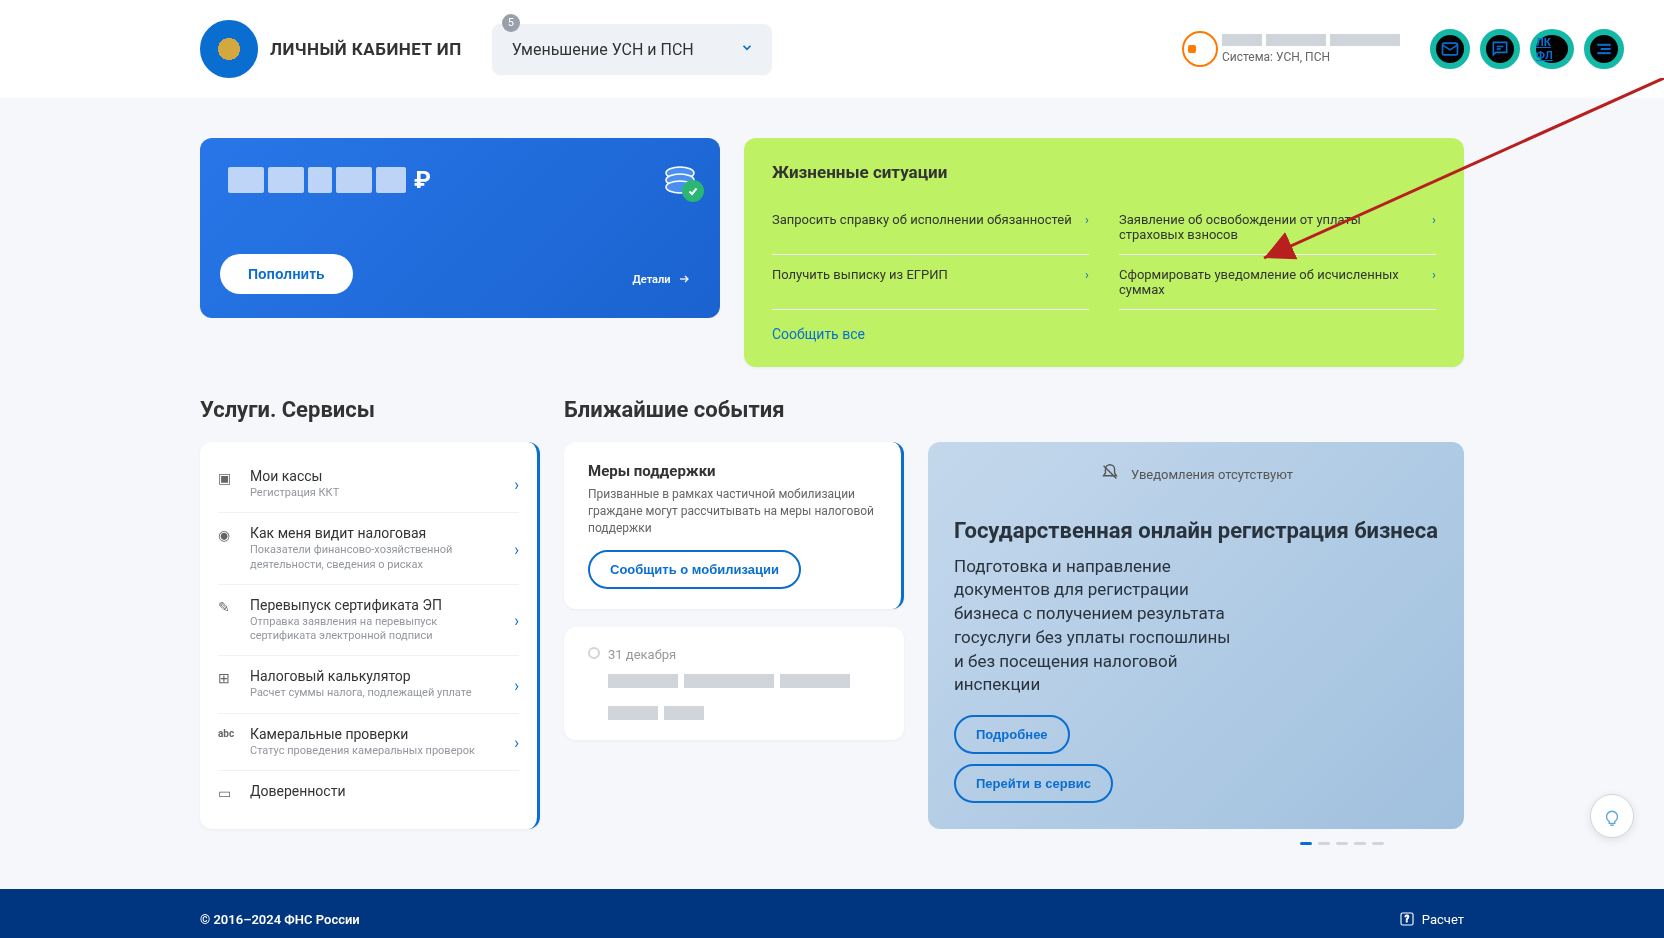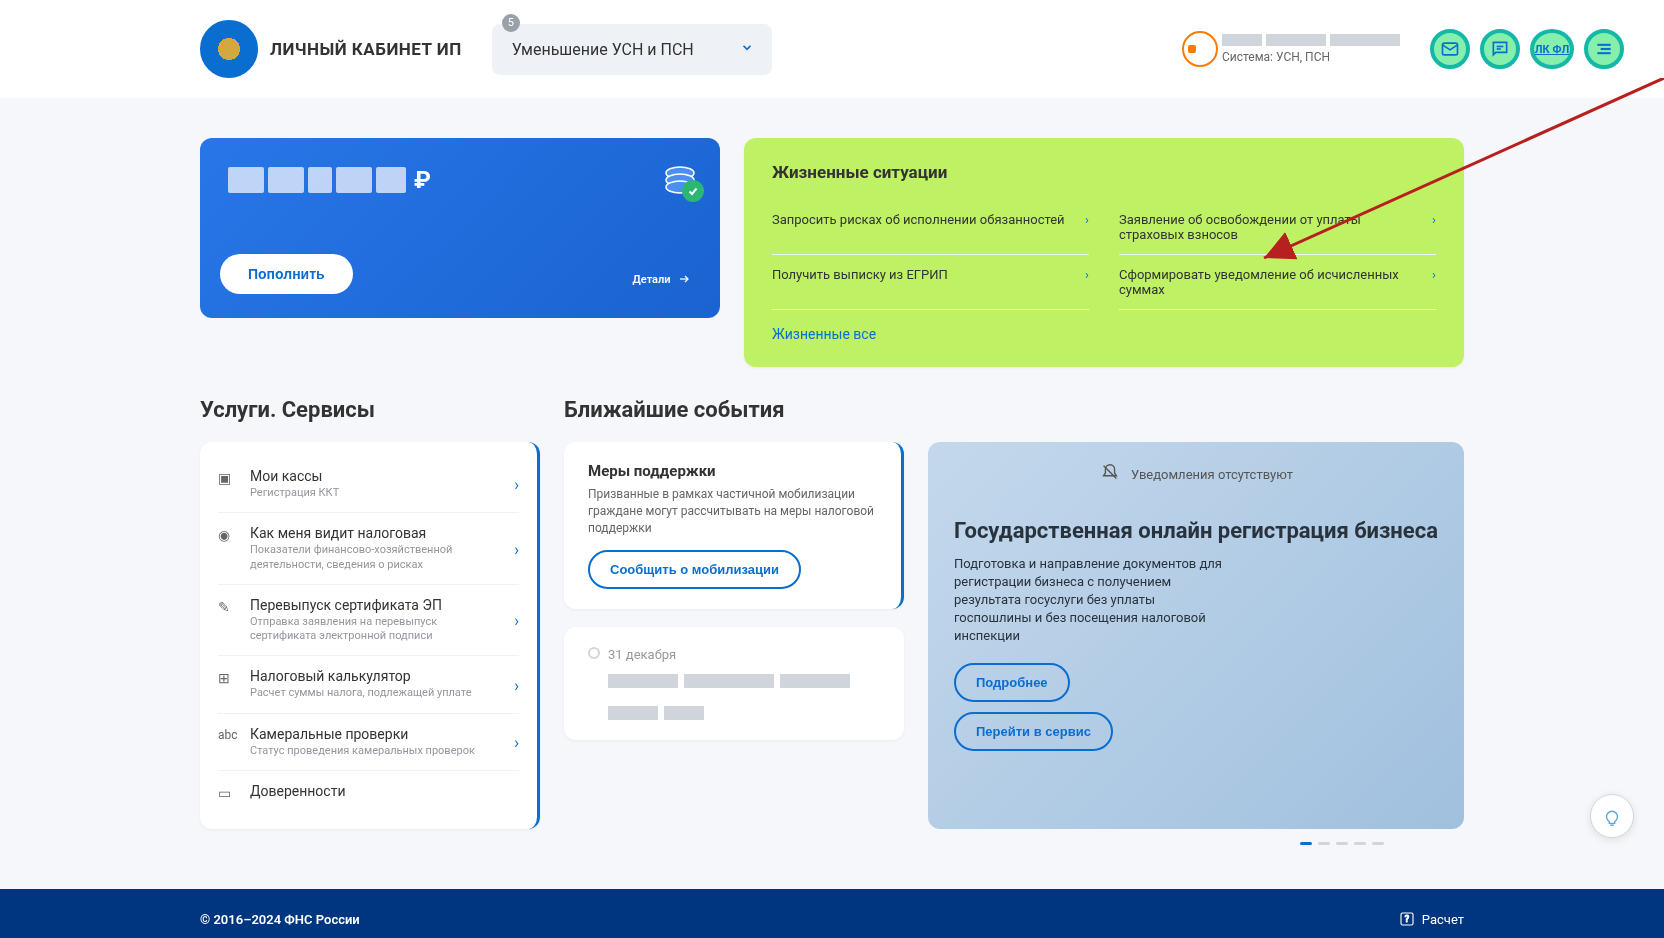--- a/index.html
+++ b/index.html
@@ -49,23 +49,23 @@
   color: #0a6ed1;
 }
 .user-area { display: flex; align-items: center; gap: 4px; margin-left: auto; }
 .user-badge { width: 36px; height: 36px; border: 2px solid #ff7a00; border-radius: 50%; position: relative; }
 .user-badge::after { content: ""; position: absolute; left: 4px; top: 50%; width: 8px; height: 8px; background: #ff7a00; border-radius: 2px; transform: translateY(-50%); }
 .user-text { font-size: 12px; color: #666; }
 .blur-bar { display: flex; gap: 4px; margin-bottom: 4px; }
 .blur-block { background: #d0d5dc; height: 12px; }
 .header-icons { display: flex; gap: 10px; align-items: center; }
 .icon-btn {
-  width: 40px; height: 40px; border: 4px solid #14b8a6; border-radius: 50%;
+  width: 40px; height: 40px; border: 6px solid #14b8a6; border-radius: 50%;
   display: flex; align-items: center; justify-content: center; cursor: pointer;
-  color: #0a6ed1; background: #86efac; text-decoration: underline;
+  color: #0a6ed1; background: #000000; text-decoration: underline;
 }
 .icon-btn.text { font-size: 11px; font-weight: 700; width: 44px; }
 .main { padding: 40px 200px 60px 200px; position: relative; }
 .top-cards { display: flex; gap: 24px; margin-bottom: 30px; }
 .balance-card {
   flex: 0 0 520px; height: 180px;
   background: linear-gradient(135deg, #2876e8, #1a63d0);
   border-radius: 12px; color: #fff; padding: 28px;
   position: relative;
 }
@@ -131,21 +131,21 @@
 .date-card { background: #fff; border-radius: 12px; padding: 20px 24px; box-shadow: 0 1px 3px rgba(0,0,0,0.05); position: relative; }
 .date-text { color: #999; font-size: 13px; margin-bottom: 12px; margin-left: 20px; }
 .date-card::before { content: ""; position: absolute; left: 24px; top: 20px; width: 8px; height: 8px; border: 2px solid #d0d5dc; border-radius: 50%; }
 .date-blur { display: flex; gap: 6px; flex-wrap: wrap; margin-left: 20px; }
 .notif-card {
   flex: 1; background: linear-gradient(135deg, #c4d8ec, #a0c0de);
   border-radius: 12px; padding: 20px 26px; position: relative; color: #29333d;
 }
 .notif-top { display: flex; align-items: center; justify-content: center; gap: 10px; margin-bottom: 30px; color: #555; font-size: 13px; }
 .notif-title { font-size: 22px; font-weight: 700; line-height: 1.25; margin-bottom: 10px; }
-.notif-body { font-size: 13px; line-height: 1.4; margin-bottom: 18px; max-width: 280px; }
+.notif-body { font-size: 17px; line-height: 1.4; margin-bottom: 18px; max-width: 280px; }
 .notif-btns { display: flex; flex-direction: column; gap: 10px; align-items: flex-start; }
 .notif-btns .outline-btn { border-color: #0a6ed1; }
 .dots { position: absolute; bottom: -16px; right: 80px; display: flex; gap: 6px; }
 .dot { width: 12px; height: 3px; background: #d0d5dc; border-radius: 2px; }
 .dot.active { background: #0a6ed1; }
 .help-bubble {
   position: fixed; bottom: 100px; right: 30px;
   width: 44px; height: 44px; border-radius: 50%; background: #fff;
   border: 1px solid #d0d5dc; display: flex; align-items: center; justify-content: center;
   color: #5aa9d6; cursor: pointer; box-shadow: 0 2px 8px rgba(0,0,0,0.1);
@@ -253,37 +253,37 @@
             <line x1="4" y1="12" x2="20" y2="12"></line>
             <polyline points="14 6 20 12 14 18"></polyline>
           </svg>
       </div>
     </div>
 
     <div class="situations-card">
       <div class="situations-title">Жизненные ситуации</div>
       <div class="situations-grid">
         <div class="situation-item">
-            <span>Запросить рисках об исполнении обязанностей</span>
+            <span>Запросить справку об исполнении обязанностей</span>
             <span class="chev">›</span>
           </div>
         <div class="situation-item">
             <span>Заявление об освобождении от уплаты страховых взносов</span>
             <span class="chev">›</span>
           </div>
         <div class="situation-item">
             <span>Получить выписку из ЕГРИП</span>
             <span class="chev">›</span>
           </div>
         <div class="situation-item">
             <span>Сформировать уведомление об исчисленных суммах</span>
             <span class="chev">›</span>
           </div>
       </div>
-      <div class="show-all">Жизненные все</div>
+      <div class="show-all">Сообщить все</div>
     </div>
   </div>
 
   <div class="section-titles">
     <div class="section-title s1">Услуги. Сервисы</div>
     <div class="section-title">Ближайшие события</div>
   </div>
 
   <div class="grid-row">
     <div class="services-card">
@@ -313,21 +313,21 @@
       </div>
       <div class="service-item">
         <div class="service-icon">⊞</div>
         <div class="service-text">
             <div class="service-title">Налоговый калькулятор</div>
             <div class="service-sub">Расчет суммы налога, подлежащей уплате</div>
           </div>
         <div class="service-chev">›</div>
       </div>
       <div class="service-item">
-        <div class="service-icon" style="font-size:12px;font-weight:400">abc</div>
+        <div class="service-icon" style="font-size:10px;font-weight:700">abc</div>
         <div class="service-text">
             <div class="service-title">Камеральные проверки</div>
             <div class="service-sub">Статус проведения камеральных проверок</div>
           </div>
         <div class="service-chev">›</div>
       </div>
       <div class="service-item">
         <div class="service-icon">▭</div>
         <div class="service-text">
             <div class="service-title">Доверенности</div>

